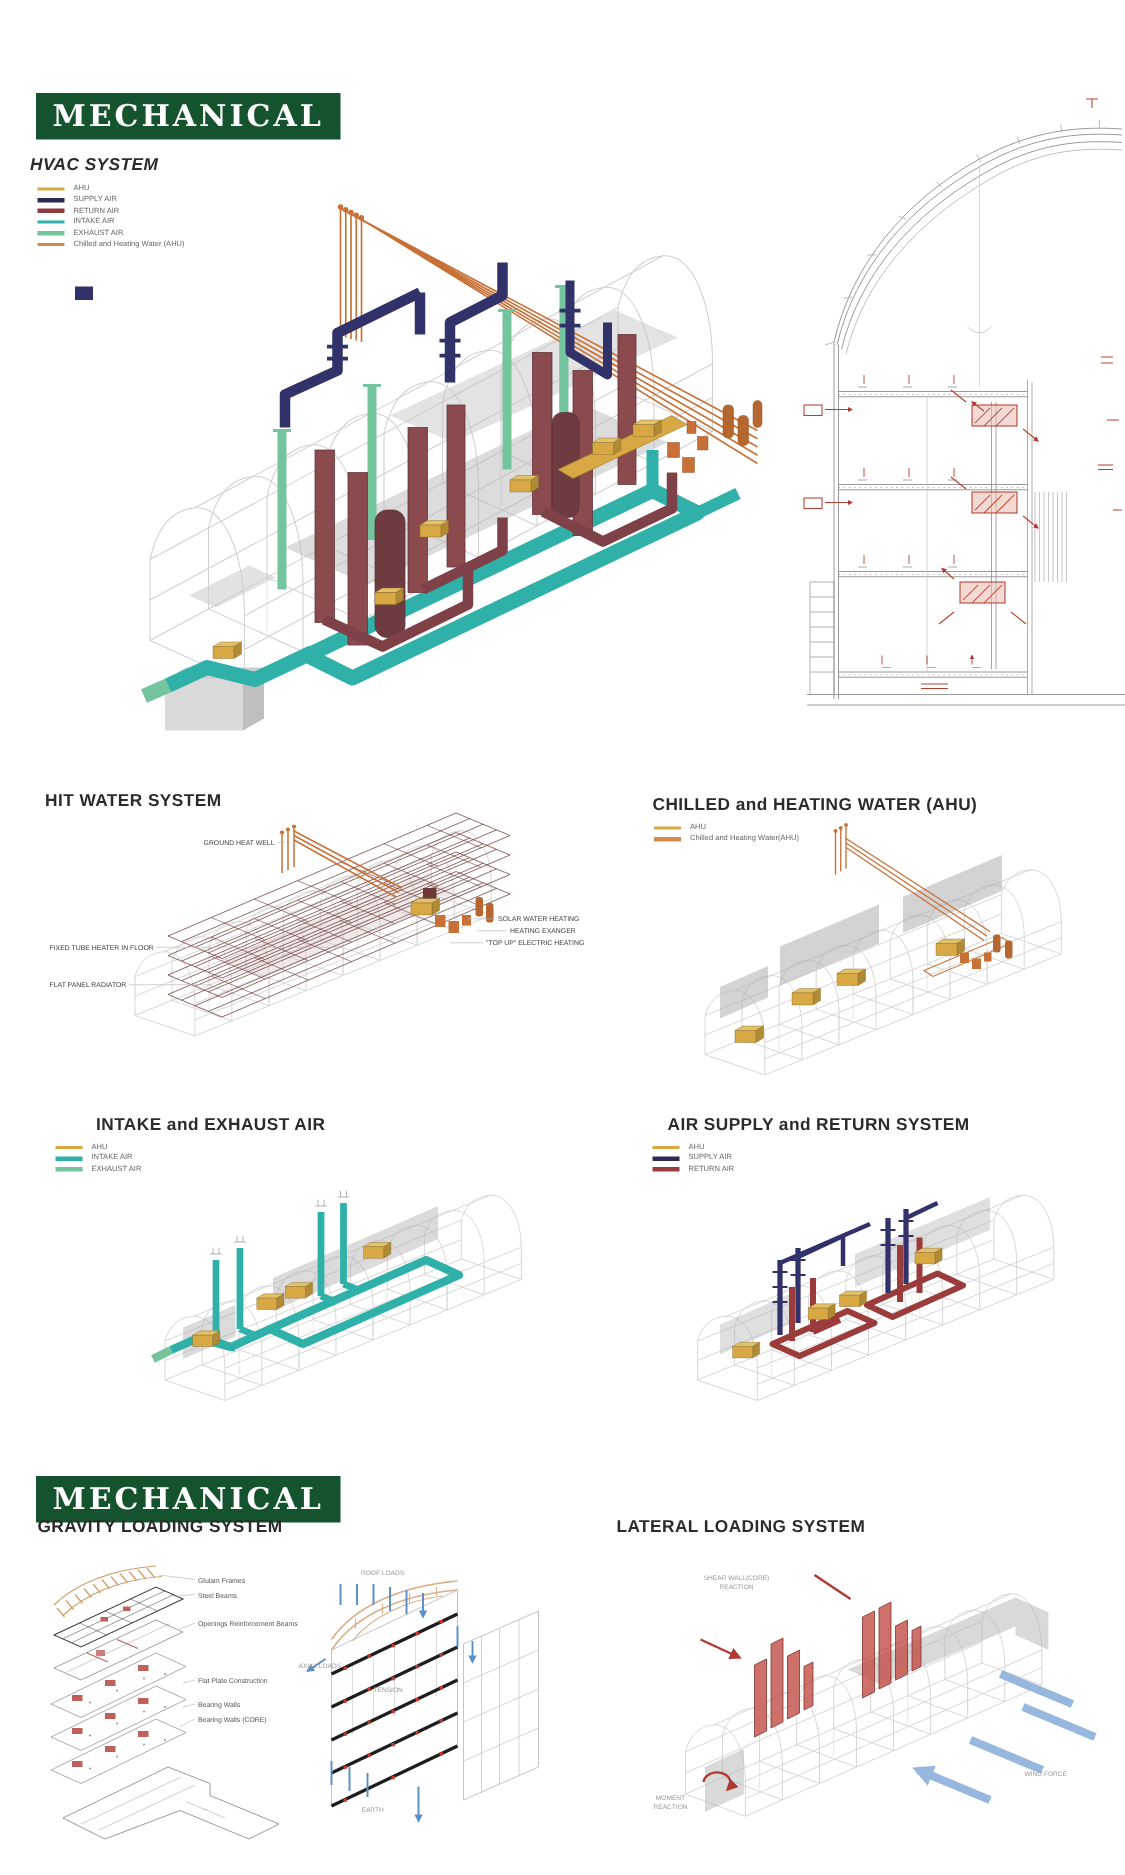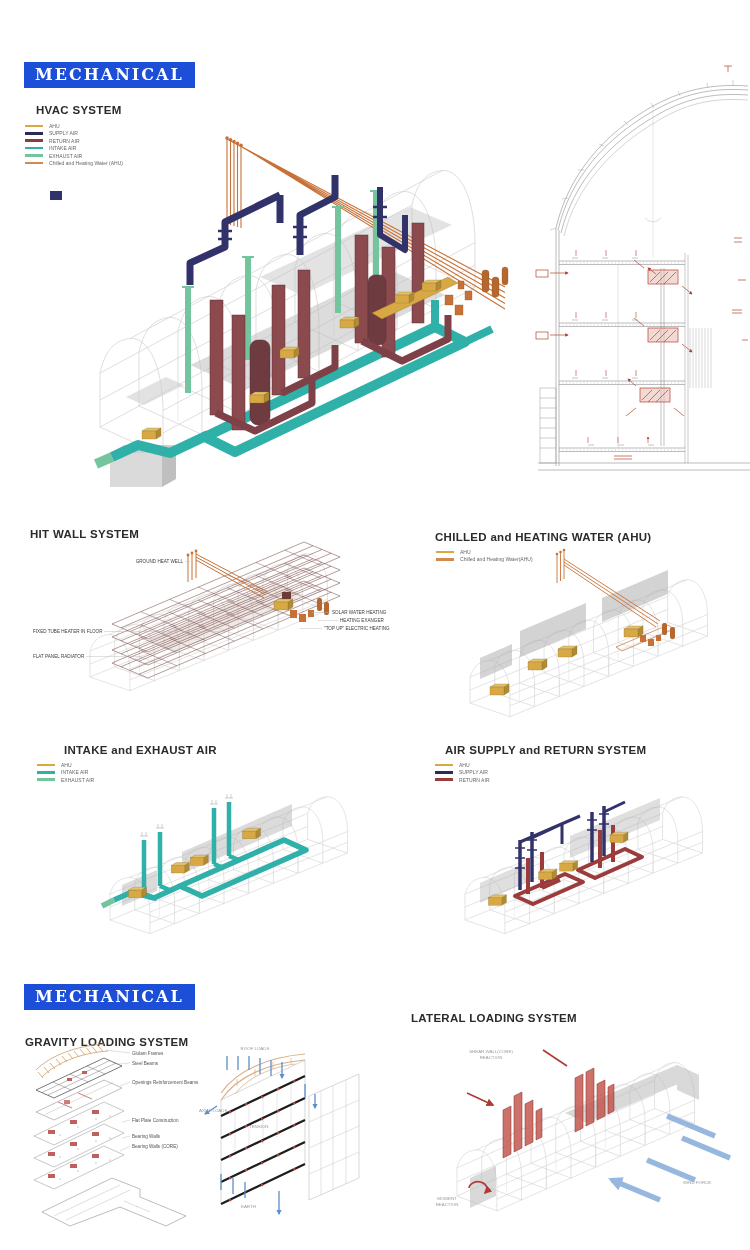--- a/index.html
+++ b/index.html
@@ -1,20 +1,20 @@
 <!DOCTYPE html>
 <html><head>
 <meta charset="utf-8">
 <style>
   html,body{margin:0;padding:0;background:#fff;}
   body{width:750px;height:1250px;position:relative;overflow:hidden;
        font-family:"Liberation Sans",sans-serif;-webkit-font-smoothing:antialiased;}
   .abs{position:absolute;}
-  .sec-title{background:#1d4ed8;color:#fff;font-family:"DejaVu Serif","Liberation Serif",serif;
-             font-size:16px;font-weight:bold;letter-spacing:2px;padding:3px 11px 4px 11px;}
+  .sec-title{background:#14532d;color:#fff;font-family:"DejaVu Serif","Liberation Serif",serif;
+             font-size:20px;font-weight:bold;letter-spacing:2px;padding:3px 11px 4px 11px;}
   .panel-title{font-size:11.5px;font-weight:bold;color:#2b2b2b;letter-spacing:.3px;white-space:nowrap;}
   .legend{display:flex;flex-direction:column;}
   .lg-row{display:flex;align-items:center;margin-bottom:3.4px;height:4px;}
   .lg-sw{width:18px;height:2.6px;margin-right:6px;flex:none;}
   .lg-lb{font-size:6px;color:#666;white-space:nowrap;transform-origin:left center;transform:scale(.84);}
   svg{position:absolute;overflow:visible;}
   .dlab{font-size:4.6px;fill:#3c3c3c;font-family:"Liberation Sans",sans-serif;}
   .dlab2{font-size:4.6px;fill:#555;font-family:"Liberation Sans",sans-serif;}
   .glab{font-size:4.4px;fill:#9a9a9a;font-family:"Liberation Sans",sans-serif;}
   .ldr{stroke:#b9b9b9;stroke-width:.45;}
@@ -56,21 +56,21 @@
     <marker id="mblue" viewBox="0 0 10 10" refX="8" refY="5" markerWidth="4.2" markerHeight="4.2" orient="auto-start-reverse">
         <path d="M0,0 L10,5 L0,10 z" fill="#5b8fc9"></path>
       </marker>
     <marker id="mbluebig" viewBox="0 0 10 10" refX="7" refY="5" markerWidth="2.6" markerHeight="2.6" orient="auto-start-reverse">
         <path d="M0,0 L10,5 L0,10 z" fill="#92b4dd"></path>
       </marker>
   </defs>
 </svg>
 
 <div class="abs sec-title" style="left:24px;top:62px;">MECHANICAL</div>
-<div class="abs panel-title" style="left:36px;top:104px;">HVAC SYSTEM</div>
+<div class="abs panel-title" style="left:20px;top:104px;font-style:italic;">HVAC SYSTEM</div>
 
 <div class="abs legend" style="left:25px;top:124px;">
   <div class="lg-row">
       <div class="lg-sw" style="background: rgb(216, 168, 69);"></div>
       <span class="lg-lb">AHU</span>
     </div>
   <div class="lg-row">
       <div class="lg-sw" style="background: rgb(43, 43, 85);"></div>
       <span class="lg-lb">SUPPLY AIR</span>
     </div>
@@ -210,21 +210,21 @@
     <rect x="8" y="212" width="12" height="7"></rect>
     <path d="M22,215 L40,215" marker-end="url(#mred)"></path>
     <rect x="8" y="274" width="12" height="7"></rect>
     <path d="M22,277 L40,277" marker-end="url(#mred)"></path>
     <path d="M86,398 h18 M86,401 h18"></path>
     <path d="M128,216 L120,210" marker-end="url(#mred)"></path>
     <path d="M196,8 h8 M200,8 v6 M206,180 h8 M206,184 h8 M210,222 h8 M204,252 h10 M204,255 h10 M214,282 h6"></path>
   </g>
 </svg>
 
-<div class="abs panel-title" style="left:30px;top:528px;">HIT WALL SYSTEM</div>
+<div class="abs panel-title" style="left:30px;top:528px;">HIT WATER SYSTEM</div>
 <svg style="left:28px;top:542px;" width="404" height="192" viewBox="0 0 404 192">
   <use href="#wire" transform="translate(62,135) scale(0.95,0.72)" stroke="#d2d2d2" stroke-width=".6"></use>
   <polygon points="120,98 250,41 276,53 146,110" fill="#c9b6b2" opacity=".3"></polygon>
   <g>
     <use href="#hgrid" transform="translate(84,121)" stroke="#6d3a35" stroke-width=".5"></use>
     <use href="#hgrid" transform="translate(84,108)" stroke="#6d3a35" stroke-width=".5"></use>
     <use href="#hgrid" transform="translate(84,95)" stroke="#6d3a35" stroke-width=".5"></use>
     <use href="#hgrid" transform="translate(84,82)" stroke="#6d3a35" stroke-width=".5"></use>
   </g>
   <g stroke="#c87137" stroke-width="1" fill="none">
@@ -371,21 +371,21 @@
   </g>
   <g>
     <use href="#gbox" x="72" y="126" transform="scale(0.95)"></use>
       <use href="#gbox" x="125" y="99" transform="scale(0.95)"></use>
     <use href="#gbox" x="147" y="90" transform="scale(0.95)"></use>
       <use href="#gbox" x="200" y="60" transform="scale(0.95)"></use>
   </g>
 </svg>
 
 <div class="abs sec-title" style="left:24px;top:984px;">MECHANICAL</div>
-<div class="abs panel-title" style="left:25px;top:1012px;margin-top:24px;">GRAVITY LOADING SYSTEM</div>
+<div class="abs panel-title" style="left:25px;top:1012px;">GRAVITY LOADING SYSTEM</div>
 <div class="abs panel-title" style="left:411px;top:1012px;text-align:right;">LATERAL LOADING SYSTEM</div>
 
 <svg style="left:20px;top:1036px;" width="192" height="210" viewBox="0 0 192 210">
   <g stroke="#cf9d6b" stroke-width=".8" fill="none">
     <path d="M16,34 C30,20 55,10 84,8"></path>
     <path d="M22,41 C36,27 60,17 88,15"></path>
     <path d="M18,36 l5,6 M24,31 l5,6 M30,27 l5,6 M36,23 l5,6 M42,20 l5,6 M48,17 l5,6 M54,15 l5,6 M60,13 l5,6 M66,11.5 l5,6 M72,10.5 l5,6 M78,9.5 l5,6"></path>
   </g>
   <g stroke="#3f3f3f" stroke-width=".7" fill="none">
     <polygon points="16,54 84,22 102,30 34,62"></polygon>

